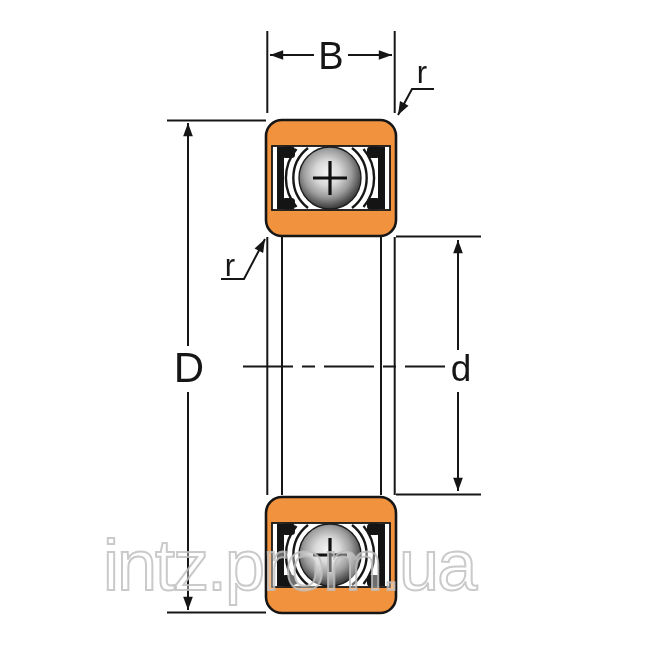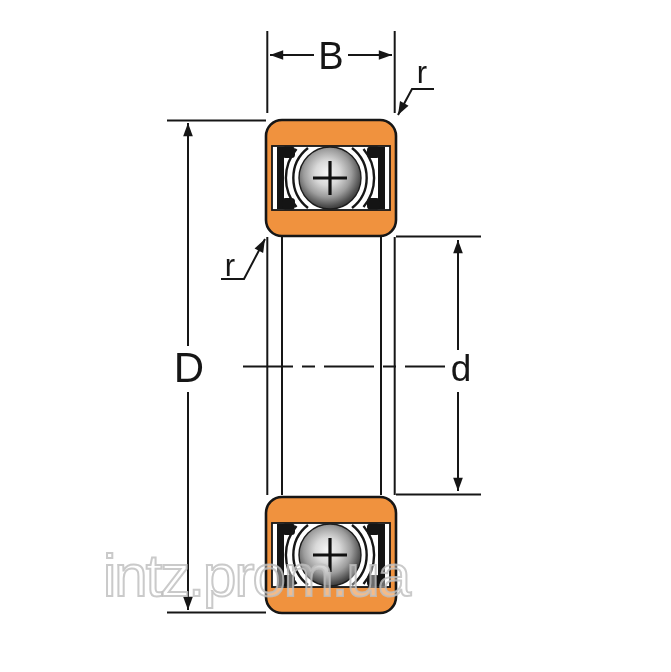--- a/index.html
+++ b/index.html
@@ -11,24 +11,24 @@
     font-family:"Liberation Sans", sans-serif;
   }
   .drawing-svg{position:absolute;left:0;top:0;}
   .dim-text{
     font-family:"Liberation Sans", sans-serif;
     fill:#161616;
   }
   .watermark{
     position:absolute;
     left:103px;
-    top:546px;
+    top:529px;
     z-index:5;
     font-family:"Liberation Sans", sans-serif;
-    font-size:60px;
+    font-size:72px;
     line-height:1;
     letter-spacing:-2px;
     white-space:nowrap;
     color:rgba(255,255,255,0.38);
     -webkit-text-stroke:2px rgba(190,190,190,0.82);
     pointer-events:none;
   }
 </style>
 </head>
 <body>

